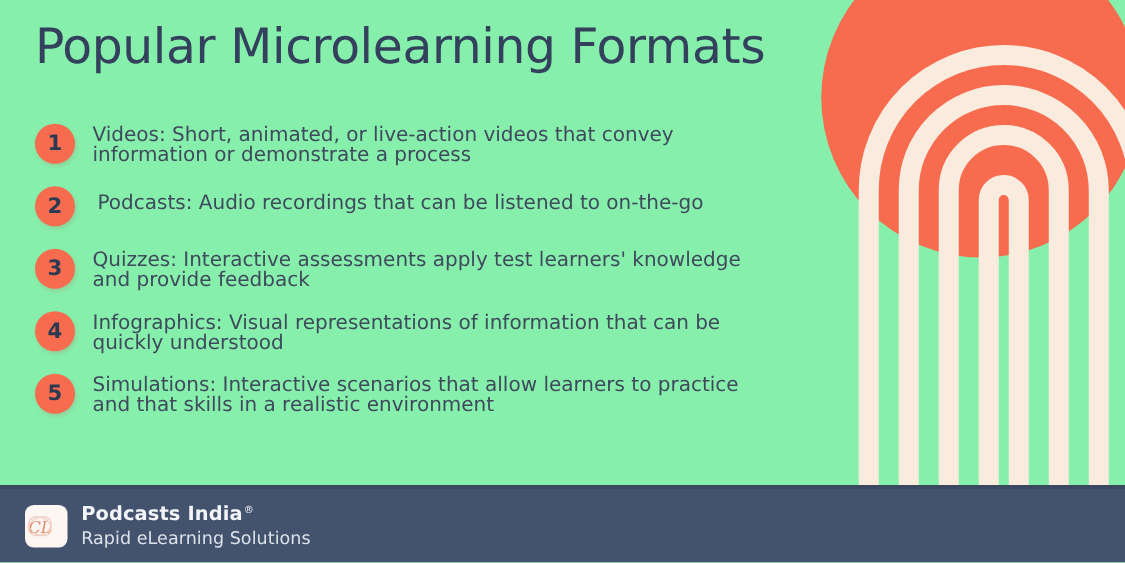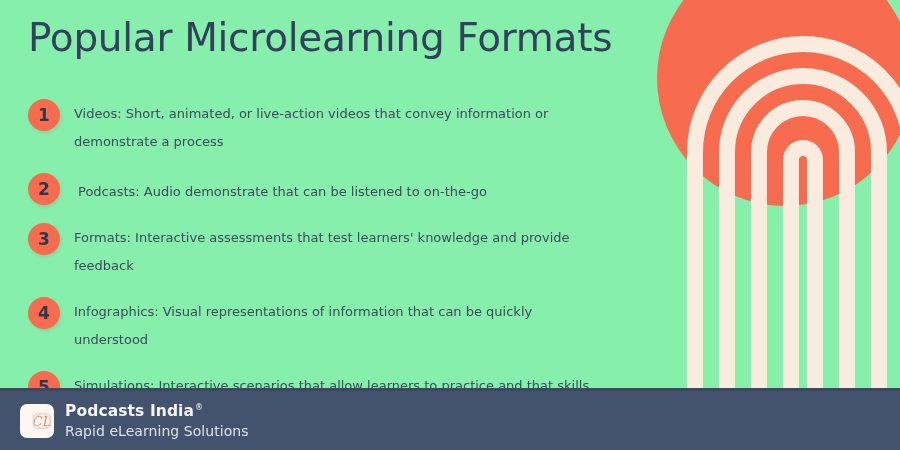--- a/index.html
+++ b/index.html
@@ -77,22 +77,22 @@
     font-size: 17px;
     font-weight: 700;
     line-height: 32px;
     text-align: center;
     margin-top: 1px;
     box-shadow: 1px 2px 3px rgba(180,120,95,0.25);
   }
 
   .item-text {
     margin-left: 14px;
-    font-size: 13px;
-    line-height: 28px;
+    font-size: 16px;
+    line-height: 16px;
     color: #3f4a5c;
     padding-top: 2px;
     max-width: 530px;
   }
   .item.single .item-text {
     padding-top: 6px;
     margin-left: 18px;
   }
 
   
@@ -109,21 +109,21 @@
     align-items: center;
   }
   .logo-mark {
     width: 34px;
     height: 34px;
     margin-left: 20px;
     border-radius: 7px;
     background: #fdf6f2;
     display: flex;
     align-items: center;
-    justify-content: flex-end;
+    justify-content: flex-start;
     flex: 0 0 auto;
   }
   .logo-mark svg { display:block; }
   .logo-text {
     margin-left: 11px;
     line-height: 1.15;
   }
   .brand {
     font-size: 15.5px;
     font-weight: 700;
@@ -181,26 +181,26 @@
 
   <div class="list">
 
     <div class="item">
       <div class="badge">1</div>
       <div class="item-text">Videos: Short, animated, or live-action videos that convey information or demonstrate a process</div>
     </div>
 
     <div class="item single">
       <div class="badge">2</div>
-      <div class="item-text">Podcasts: Audio demonstrate that can be listened to on-the-go</div>
+      <div class="item-text">Podcasts: Audio recordings that can be listened to on-the-go</div>
     </div>
 
     <div class="item">
       <div class="badge">3</div>
-      <div class="item-text">Formats: Interactive assessments that test learners' knowledge and provide feedback</div>
+      <div class="item-text">Quizzes: Interactive assessments apply test learners' knowledge and provide feedback</div>
     </div>
 
     <div class="item">
       <div class="badge">4</div>
       <div class="item-text">Infographics: Visual representations of information that can be quickly understood</div>
     </div>
 
     <div class="item">
       <div class="badge">5</div>
       <div class="item-text">Simulations: Interactive scenarios that allow learners to practice and that skills in a realistic environment</div>

